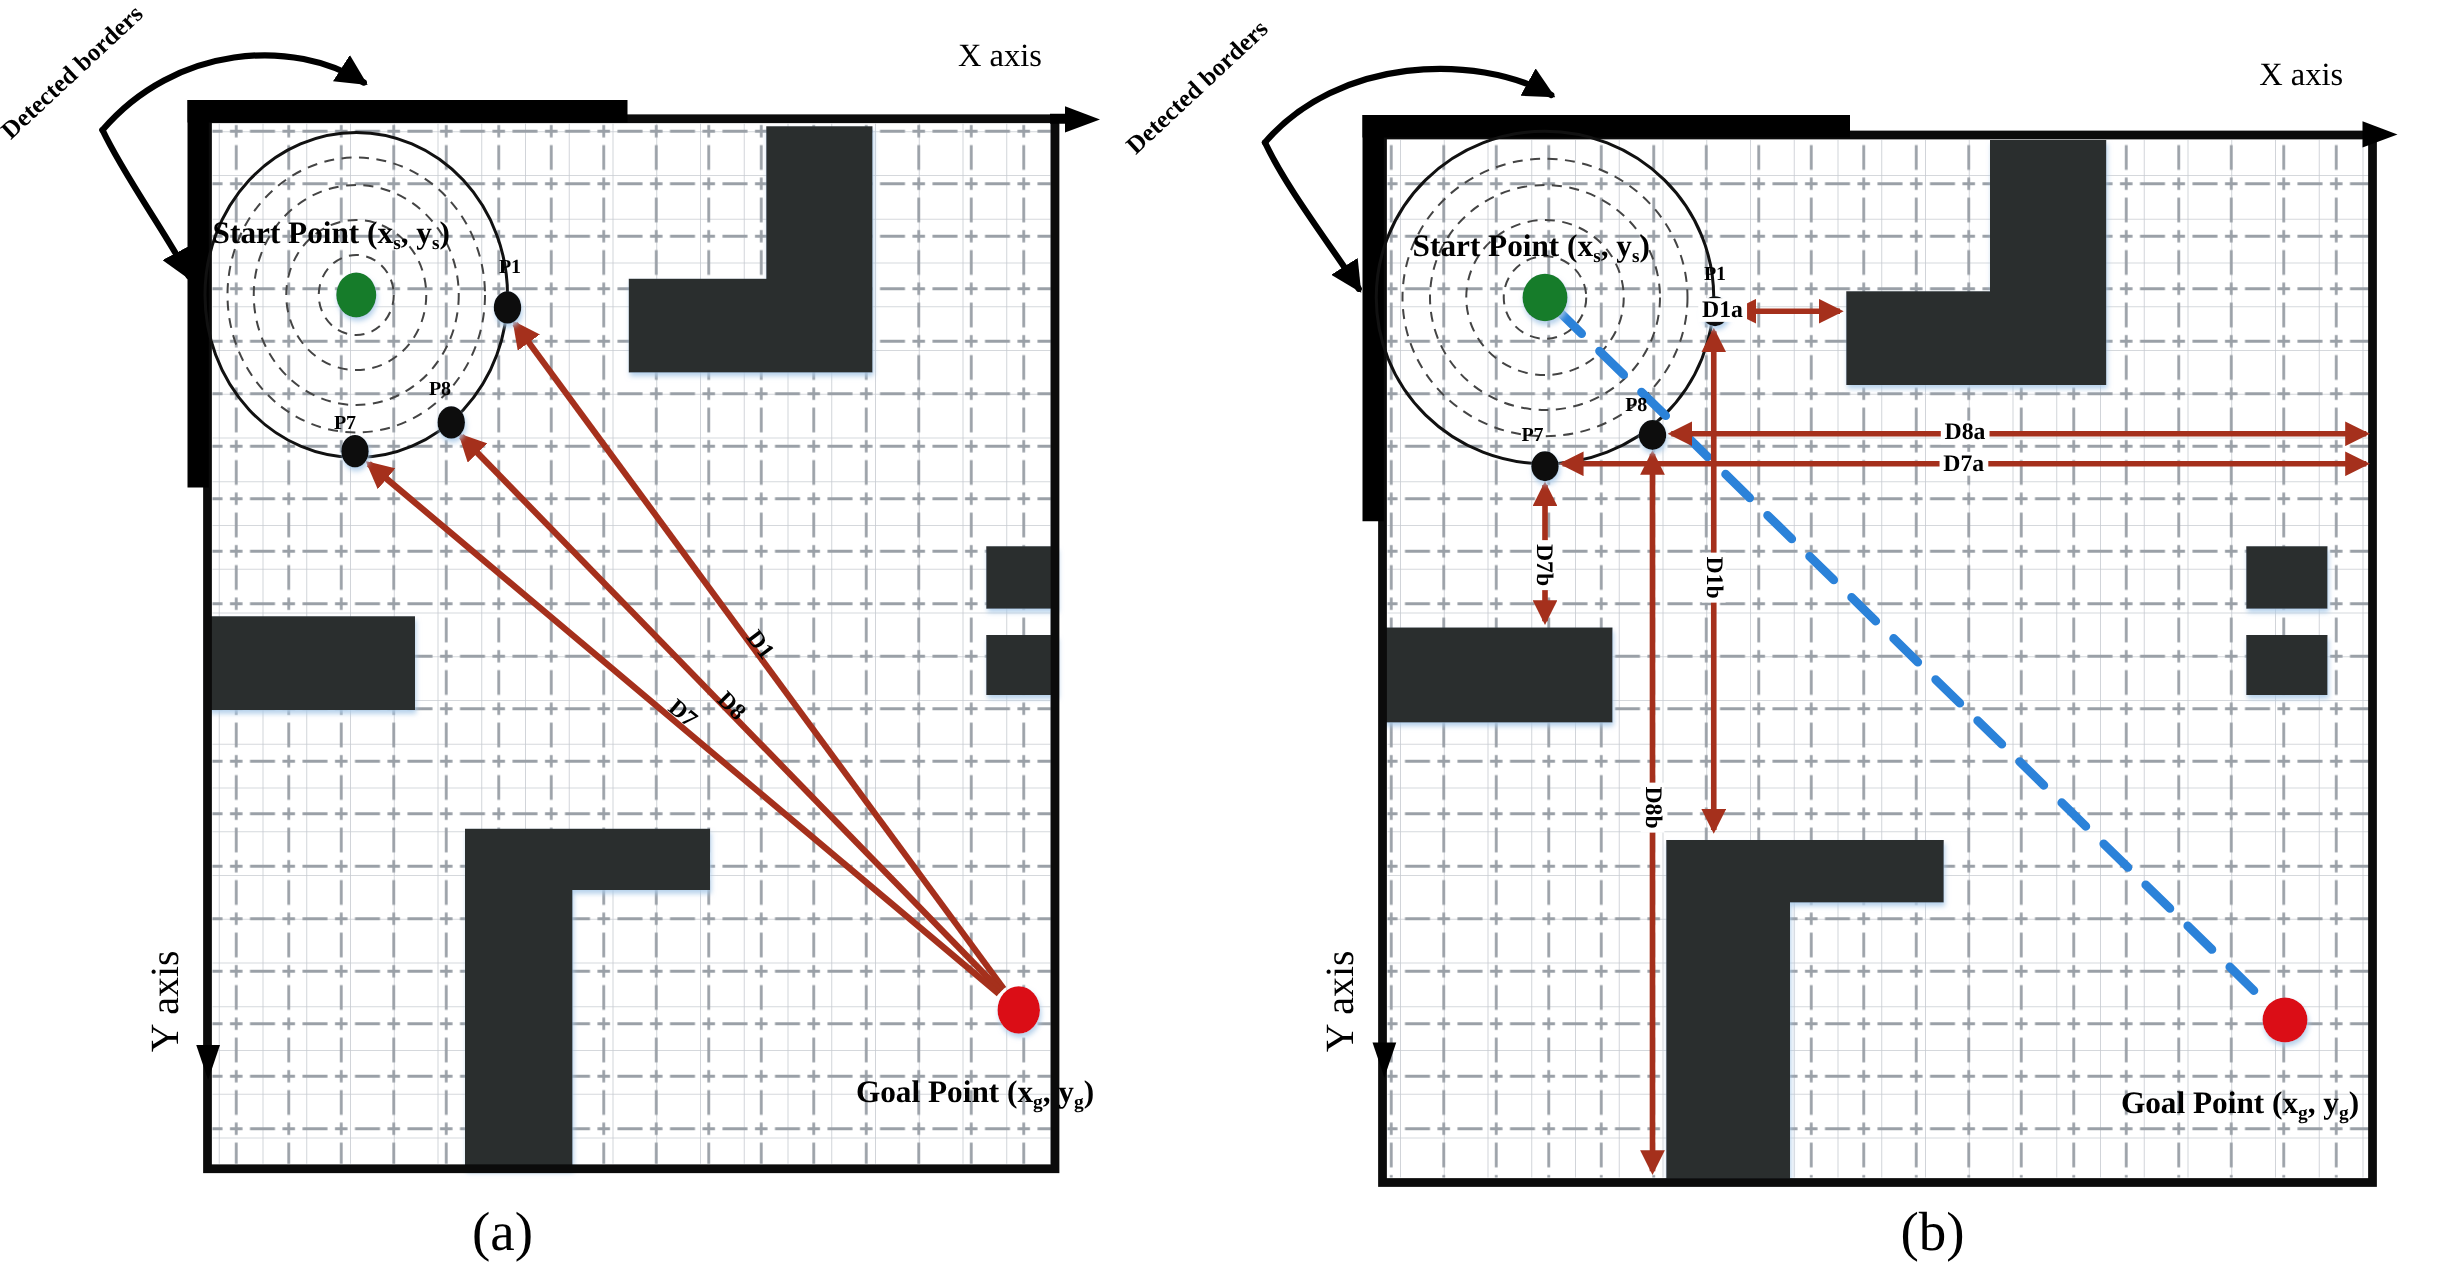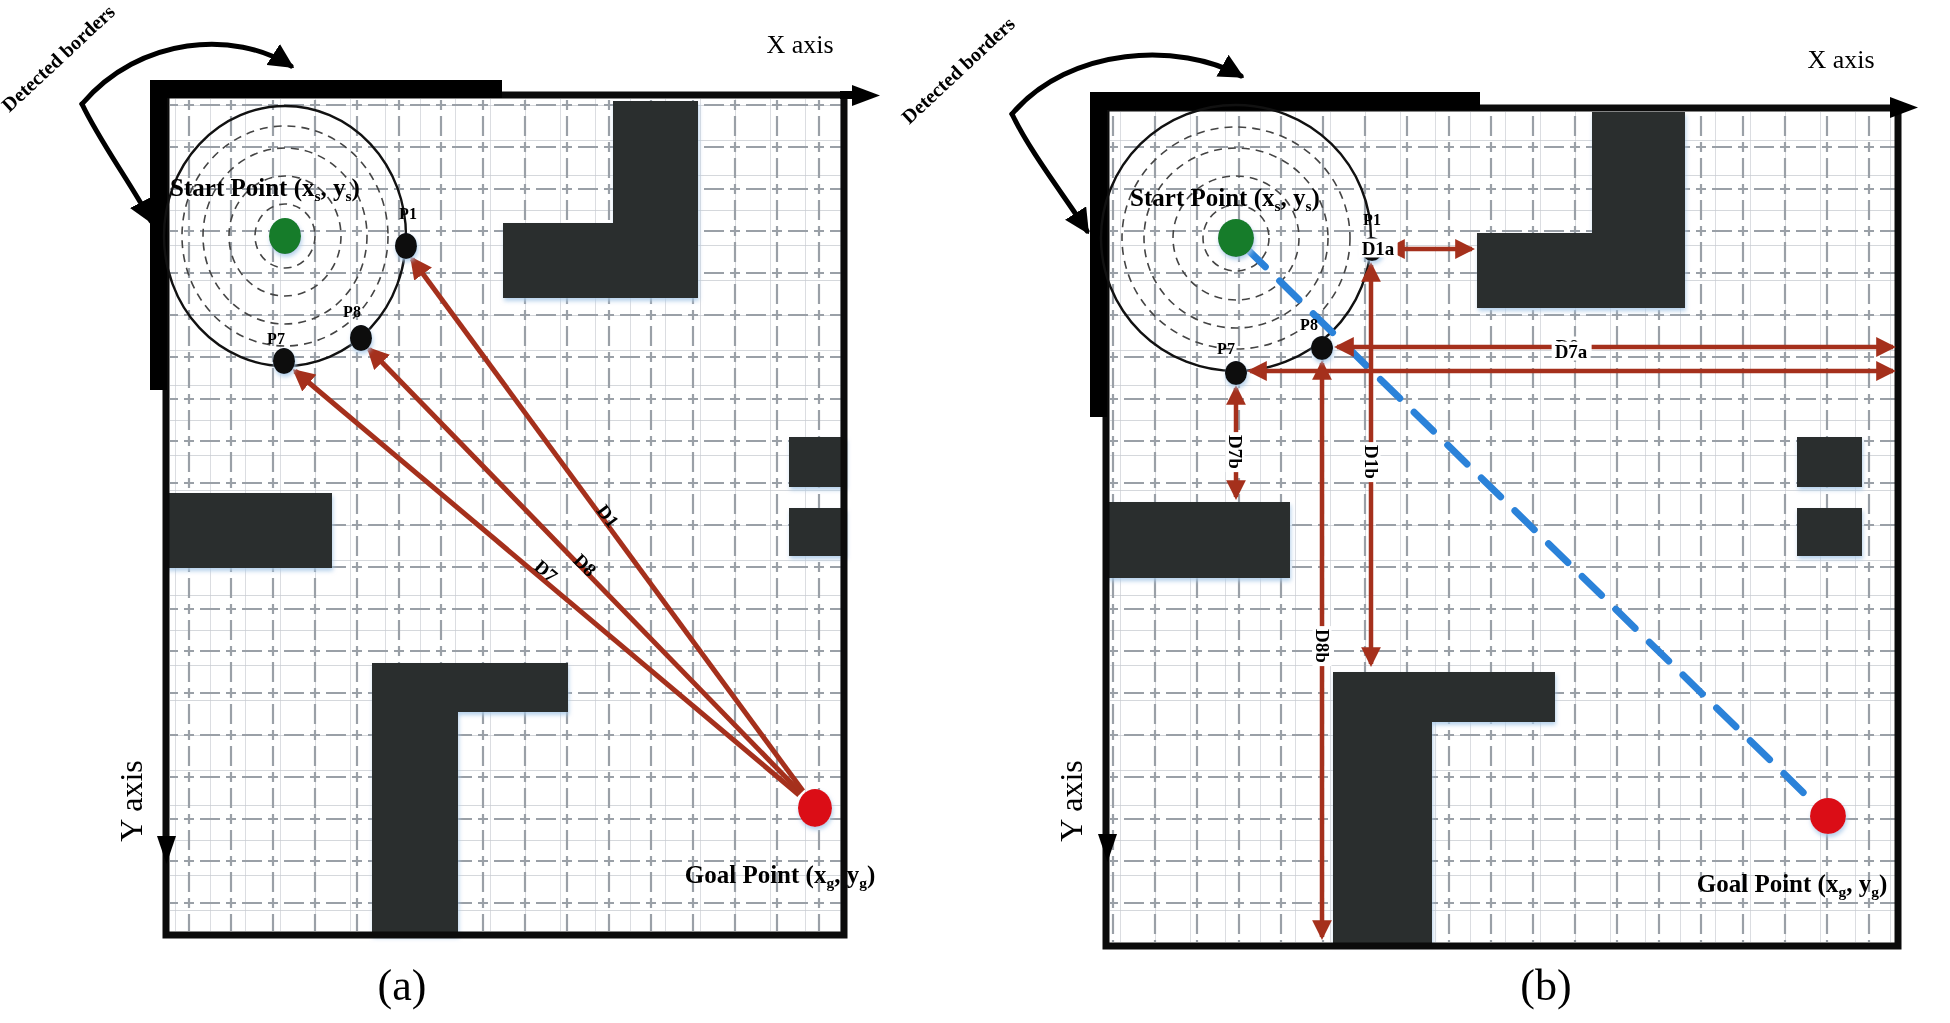--- a/index.html
+++ b/index.html
@@ -168,20 +168,20 @@
   <div class="lbl spl" style="left:1225px;top:197px"><span>Start Point (x</span><sub>s</sub><span>, y</span><sub>s</sub><span>)</span></div>
 
   <div class="lbl spl" style="left:1792px;top:883px"><span>Goal Point (x</span><sub>g</sub><span>, y</span><sub>g</sub><span>)</span></div>
 
   <div class="lbl ptl" style="left:1372px;top:220px">P1</div>
   <div class="lbl ptl" style="left:1309px;top:325px">P8</div>
   <div class="lbl ptl" style="left:1226px;top:349px">P7</div>
 
   <div class="lbl dl bg" style="left:1378px;top:248px">D1a</div>
   <div class="lbl dl bg" style="left:1572px;top:346px">D8a</div>
-  <div class="lbl dl bg" style="left:1571px;top:351px">D7a</div>
+  <div class="lbl dl bg" style="left:1571px;top:371px">D7a</div>
   <div class="lbl dl bg" style="left:1235px;top:452px;transform:translate(-50%,-50%) rotate(90deg)">D7b</div>
   <div class="lbl dl bg" style="left:1371px;top:462px;transform:translate(-50%,-50%) rotate(90deg)">D1b</div>
   <div class="lbl dl bg" style="left:1322px;top:646px;transform:translate(-50%,-50%) rotate(90deg)">D8b</div>
 
   <div class="lbl cap" style="left:1546px;top:986px">(b)</div>
 
 </div>
 
 </body></html>

